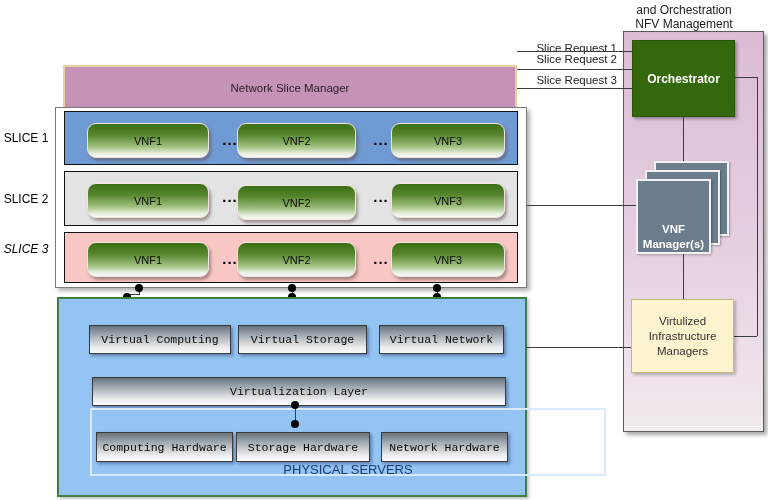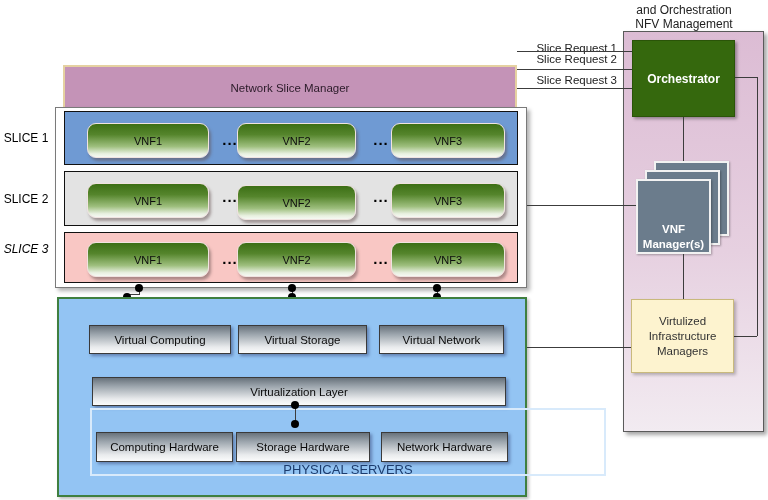--- a/index.html
+++ b/index.html
@@ -42,21 +42,21 @@
     font-size:11px;color:#0d0d0d;display:flex;align-items:center;justify-content:center;
   }
   .ellipsis{position:absolute;font-weight:bold;font-size:15px;letter-spacing:1px;color:#000;
     display:flex;align-items:center;justify-content:center;}
 
   .nfvi-panel{border:2px solid #3f7f3f;box-shadow:2px 2px 3px rgba(0,0,0,0.25);}
   .metal{
     position:absolute;
     background:linear-gradient(180deg,#68727b 0%,#9ba4ac 30%,#e9ebed 78%,#fafbfb 100%);
     border:1px solid #3a3a3a;box-shadow:2px 2px 3px rgba(10,10,60,0.35);
-    font-size:11.5px;color:#0a0a0a;display:flex;align-items:center;justify-content:center;
+    font-size:11.5px;color:#0a0a0a;display:flex;align-items:center;justify-content:center;font-family:Liberation Mono, monospace;
   }
   .phys-box{border:2px solid #d8eafb;}
   .phys-label{font-size:13px;color:#1c3c6e;}
   .sr-label{font-size:11.5px;color:#222;text-align:right;}
 </style>
 </head>
 <body>
 
 <div class="canvas">
 

